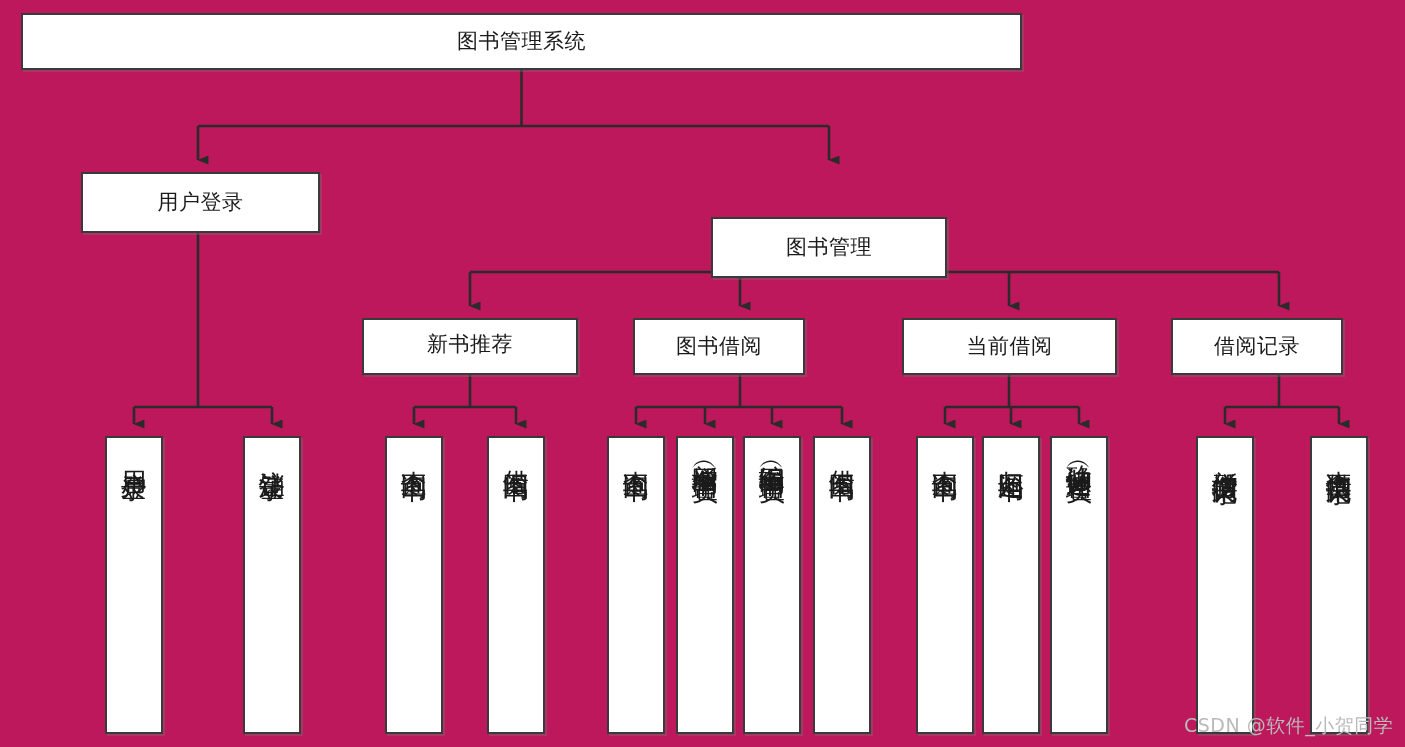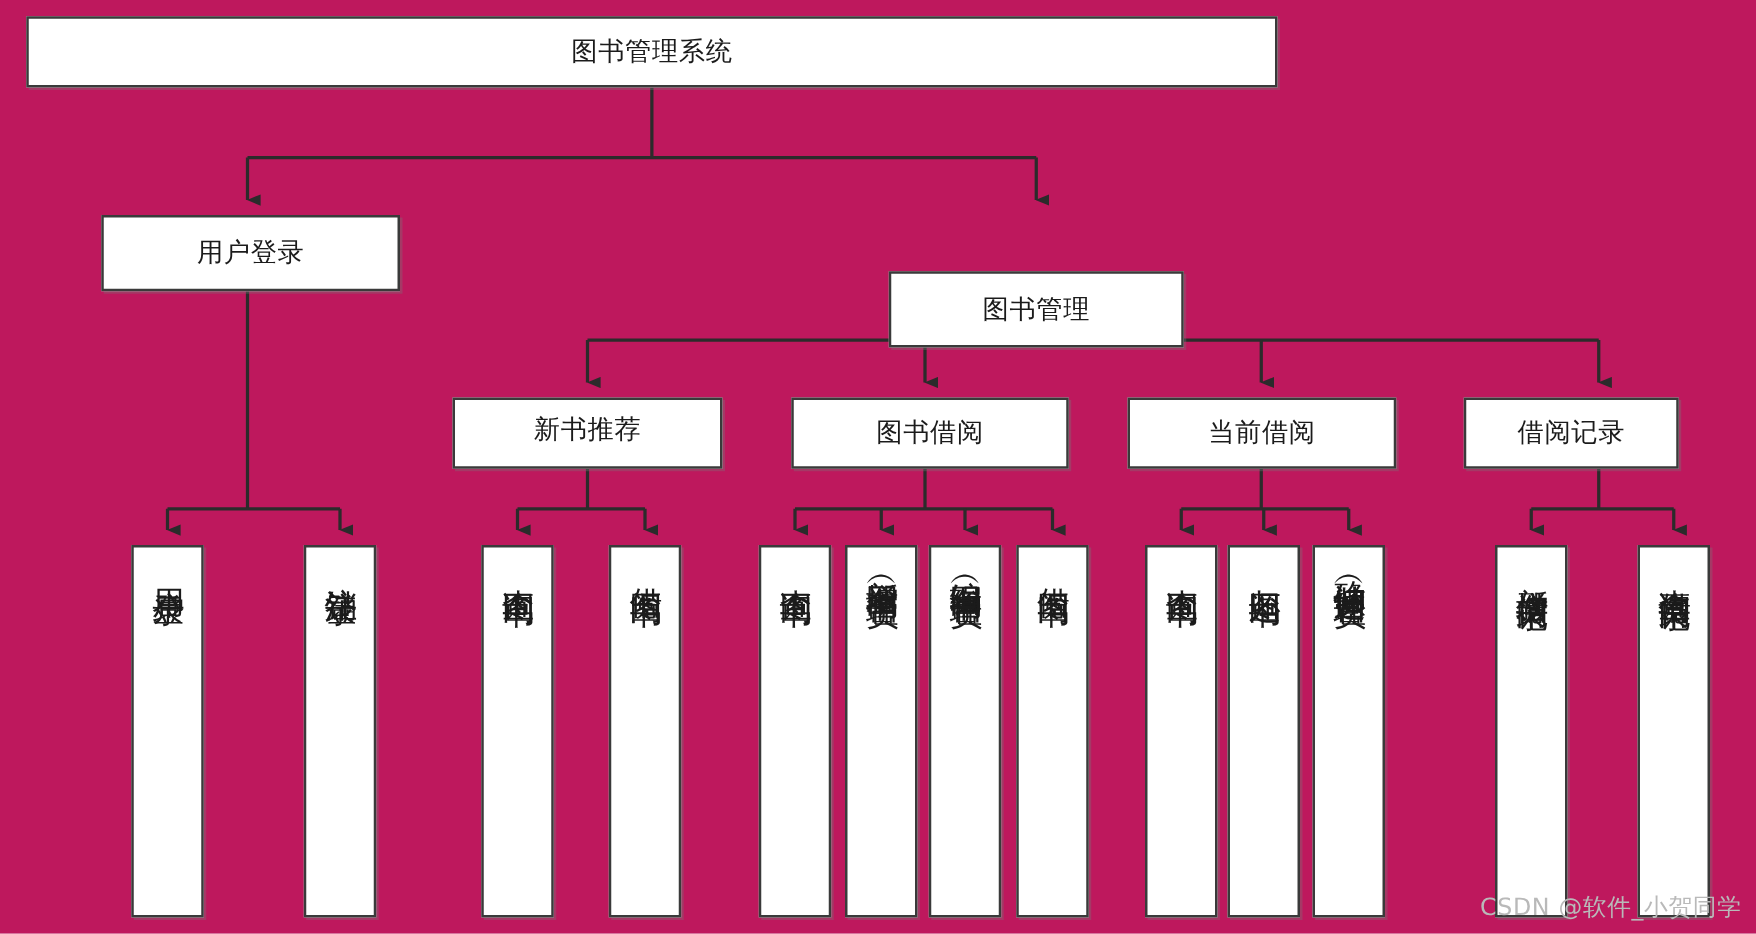--- a/index.html
+++ b/index.html
@@ -129,21 +129,21 @@
   <div class="node" style="left: 81px; top: 172px; width: 239px; height: 61px;">
     <span class="label">用户登录</span>
   </div>
   <div class="node" style="left: 711px; top: 172px; width: 236px; height: 61px; margin-top: 45px;">
     <span class="label">图书管理</span>
   </div>
 
   <div class="node" style="left: 362px; top: 318px; width: 216px; height: 57px; font-family: Liberation Mono, monospace;">
     <span class="label">新书推荐</span>
   </div>
-  <div class="node" style="left: 633px; top: 318px; width: 222px; height: 57px;">
+  <div class="node" style="left: 633px; top: 318px; width: 172px; height: 57px;">
     <span class="label">图书借阅</span>
   </div>
   <div class="node" style="left: 902px; top: 318px; width: 215px; height: 57px;">
     <span class="label">当前借阅</span>
   </div>
   <div class="node" style="left: 1171px; top: 318px; width: 172px; height: 57px;">
     <span class="label">借阅记录</span>
   </div>
 
   <div class="node vert" style="left: 105px; top: 436px; width: 58px; height: 298px;">

